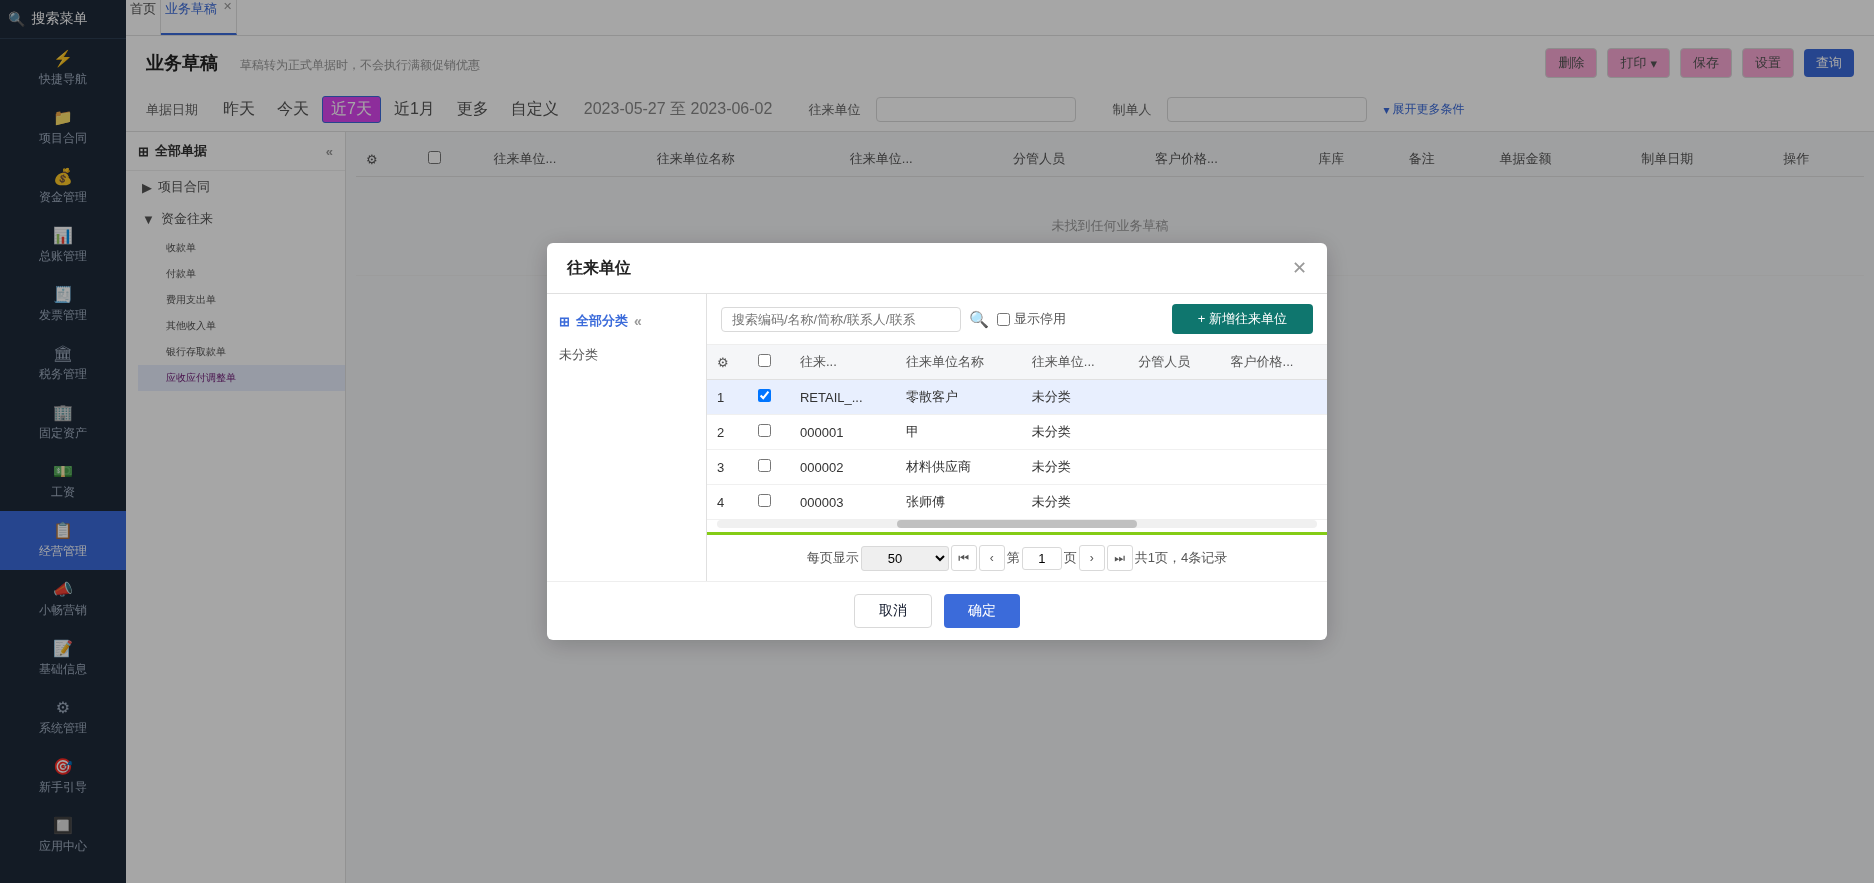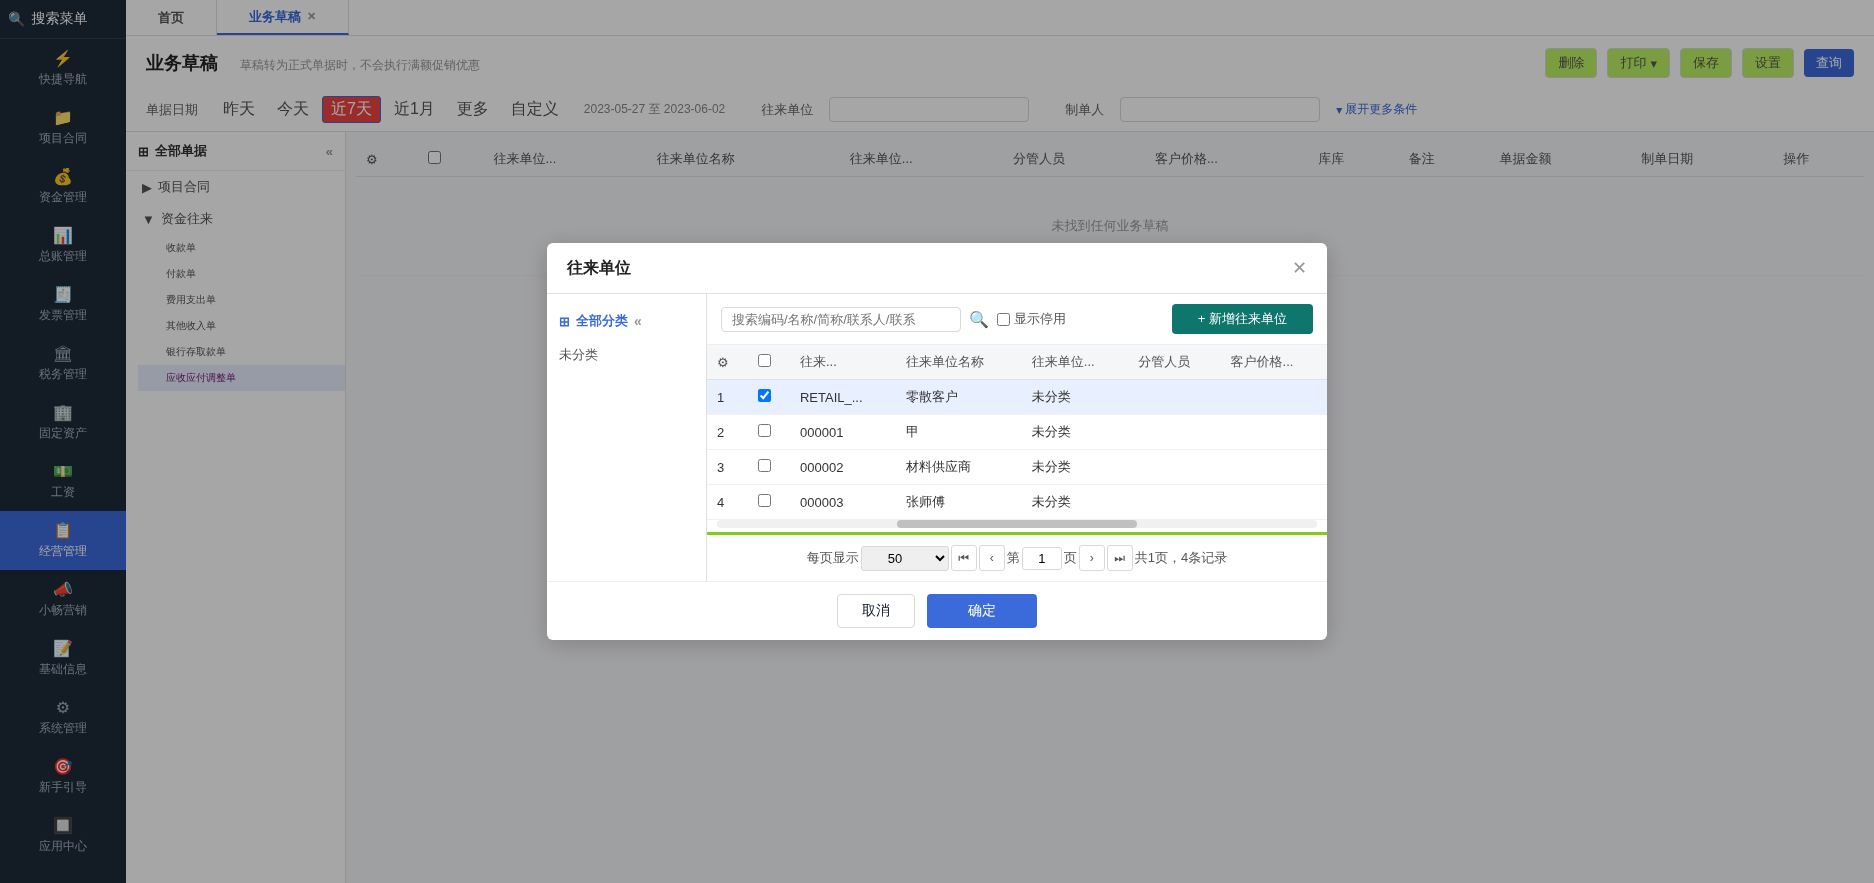--- a/index.html
+++ b/index.html
@@ -43,29 +43,27 @@
     
     .tab-bar {
       background: #fff;
       display: flex;
       align-items: center;
       border-bottom: 1px solid #e0e0e0;
       height: 36px;
       padding-left: 0;
     }
     .tab {
-      padding: 0 32px;
+      padding: 0 4px;
       height: 100%;
       display: flex;
-      align-items: center;
       font-size: 13px;
       cursor: pointer;
       border-right: 1px solid #e0e0e0;
       color: #555;
-      font-weight: bold;
     }
     .tab.active {
       background: #fff;
       color: #3b6bda;
       border-bottom: 2px solid #3b6bda;
     }
     .tab-close { margin-left: 6px; color: #999; font-size: 11px; }
 
     
     .page-header {
@@ -84,21 +82,21 @@
     .header-actions { display: flex; gap: 10px; align-items: center; }
     .btn-action {
       display: flex;
       align-items: center;
       gap: 4px;
       padding: 5px 12px;
       border-radius: 4px;
       font-size: 13px;
       cursor: pointer;
       border: 1px solid #d9d9d9;
-      background: #bef264;
+      background: #f9a8d4;
       color: #555;
     }
     .btn-primary {
       background: #3b6bda;
       color: #fff;
       border: none;
     }
     .filter-row {
       display: flex;
       align-items: center;
@@ -111,21 +109,21 @@
     .filter-date-btns { display: flex; gap: 4px; }
     .date-btn {
       padding: 2px 8px;
       border-radius: 3px;
       cursor: pointer;
       font-size: 16px;
       border: 1px solid transparent;
       color: #555;
     }
     .date-btn.active {
-      background: #ef4444;
+      background: #d946ef;
       color: #fff;
       border-color: #3b6bda;
     }
     .filter-input {
       border: 1px solid #d9d9d9;
       border-radius: 4px;
       padding: 4px 8px;
       font-size: 13px;
       color: #333;
       width: 200px;
@@ -368,21 +366,21 @@
     .btn-cancel {
       padding: 7px 24px;
       border: 1px solid #d9d9d9;
       border-radius: 4px;
       background: #fff;
       font-size: 14px;
       cursor: pointer;
       color: #0f172a;
     }
     .btn-confirm {
-      padding: 7px 41px;
+      padding: 7px 24px;
       border: none;
       border-radius: 4px;
       background: #3b6bda;
       color: #fff;
       font-size: 14px;
       cursor: pointer;
     }
 
     
     .dialog-scrollbar {
@@ -499,21 +497,21 @@
     <div class="filter-row">
       <span class="filter-label">单据日期</span>
       <div class="filter-date-btns">
         <span class="date-btn">昨天</span>
         <span class="date-btn">今天</span>
         <span class="date-btn active">近7天</span>
         <span class="date-btn">近1月</span>
         <span class="date-btn">更多</span>
         <span class="date-btn">自定义</span>
       </div>
-      <span style="font-size:12px;color:#888;">2023-05-27 至 2023-06-02</span>
+      <span style="font-size:16px;color:#888;">2023-05-27 至 2023-06-02</span>
       <span class="filter-label" style="margin-left:20px;">往来单位</span>
       <input class="filter-input" placeholder="" style="">
       <span class="filter-label" style="margin-left:20px;">制单人</span>
       <input class="filter-input" placeholder="" style="">
       <div class="expand-more">
         <span>▾</span>
         <span>展开更多条件</span>
       </div>
     </div>
   </div>

